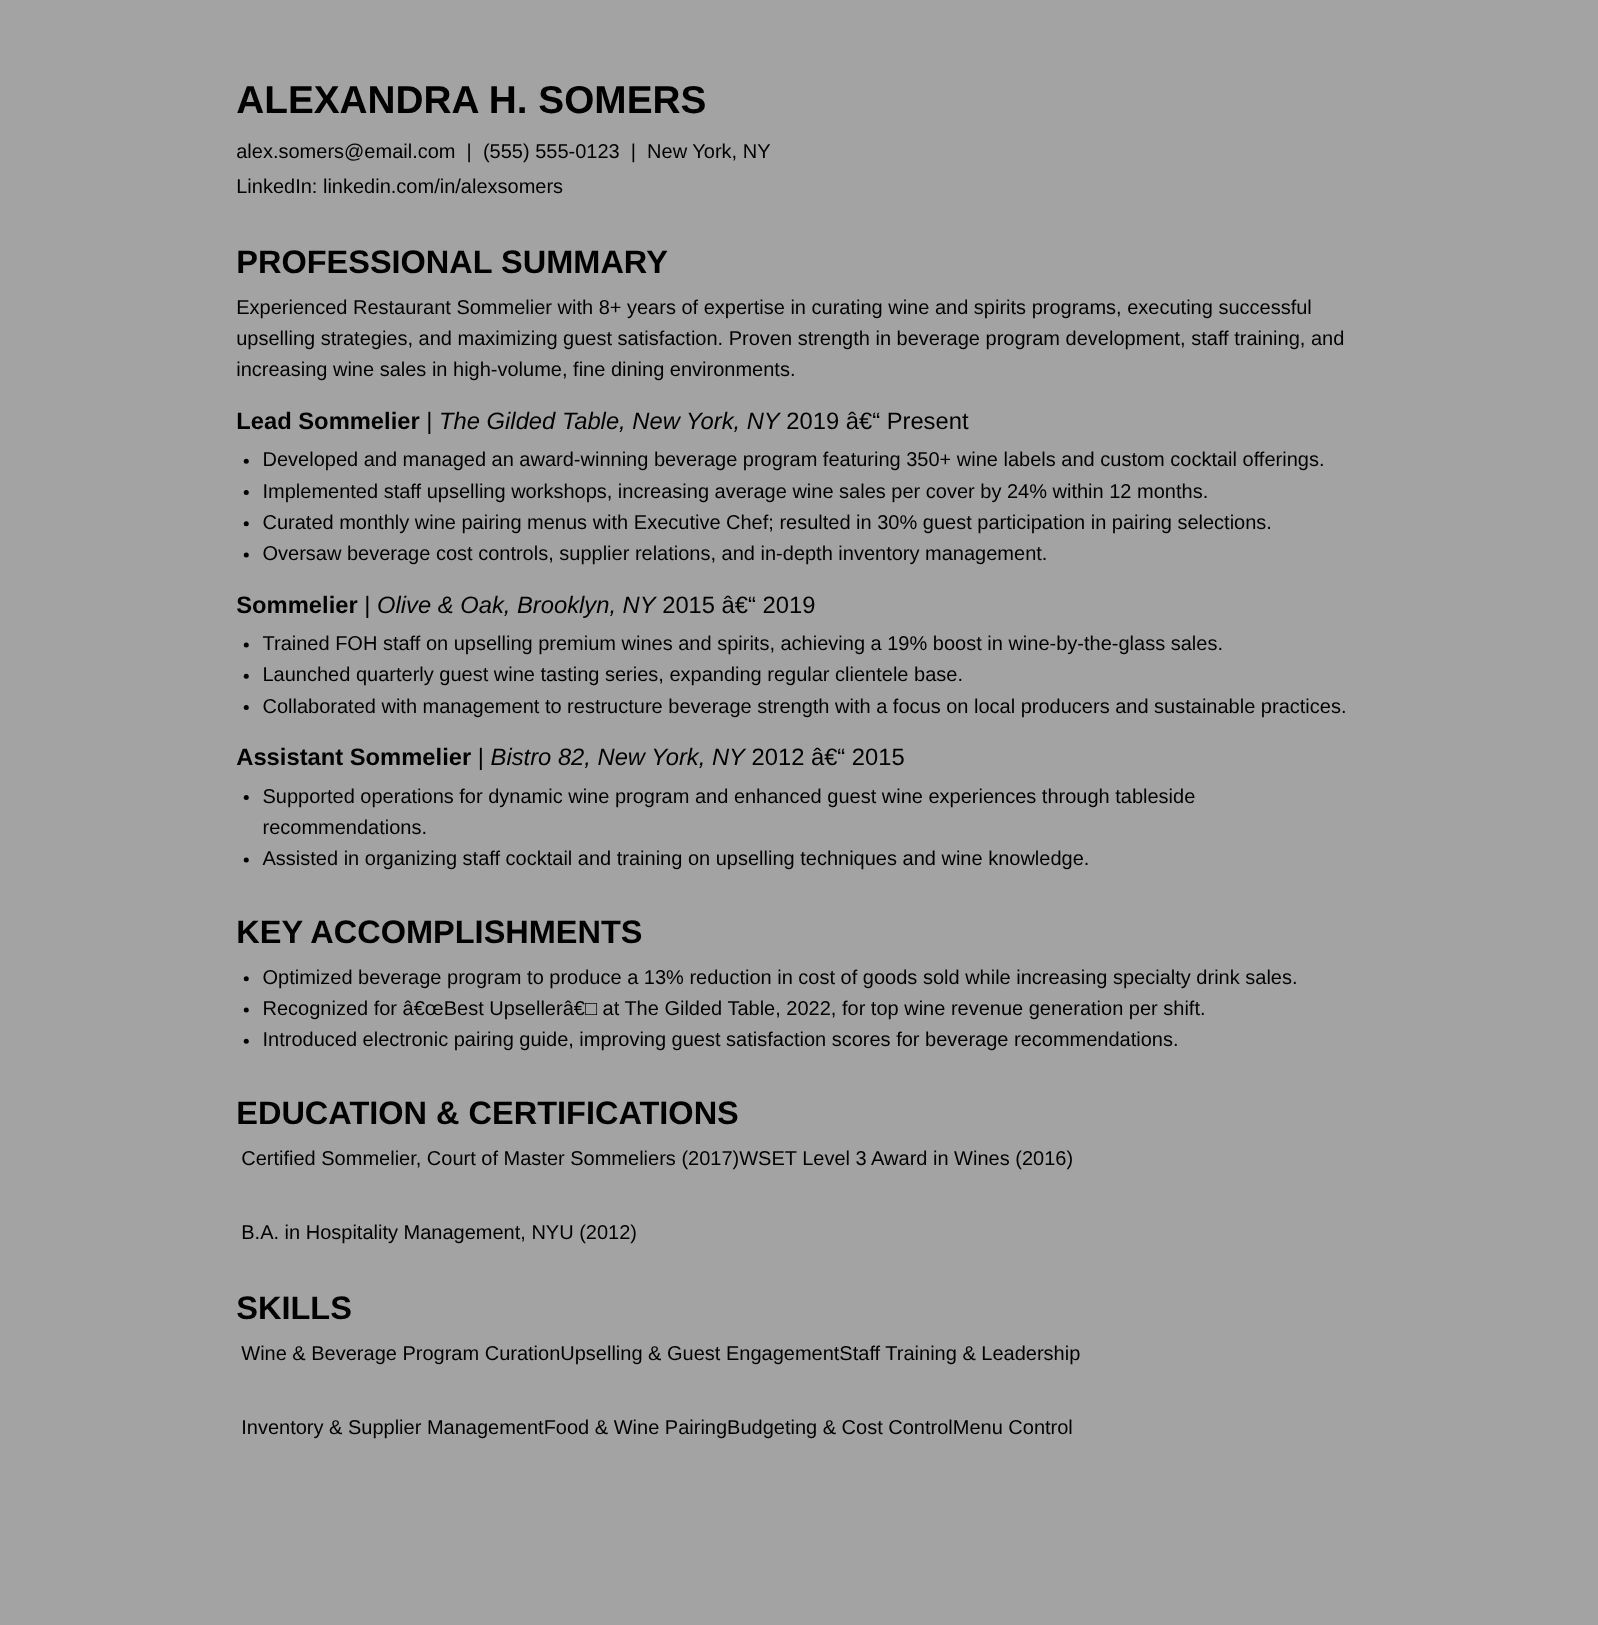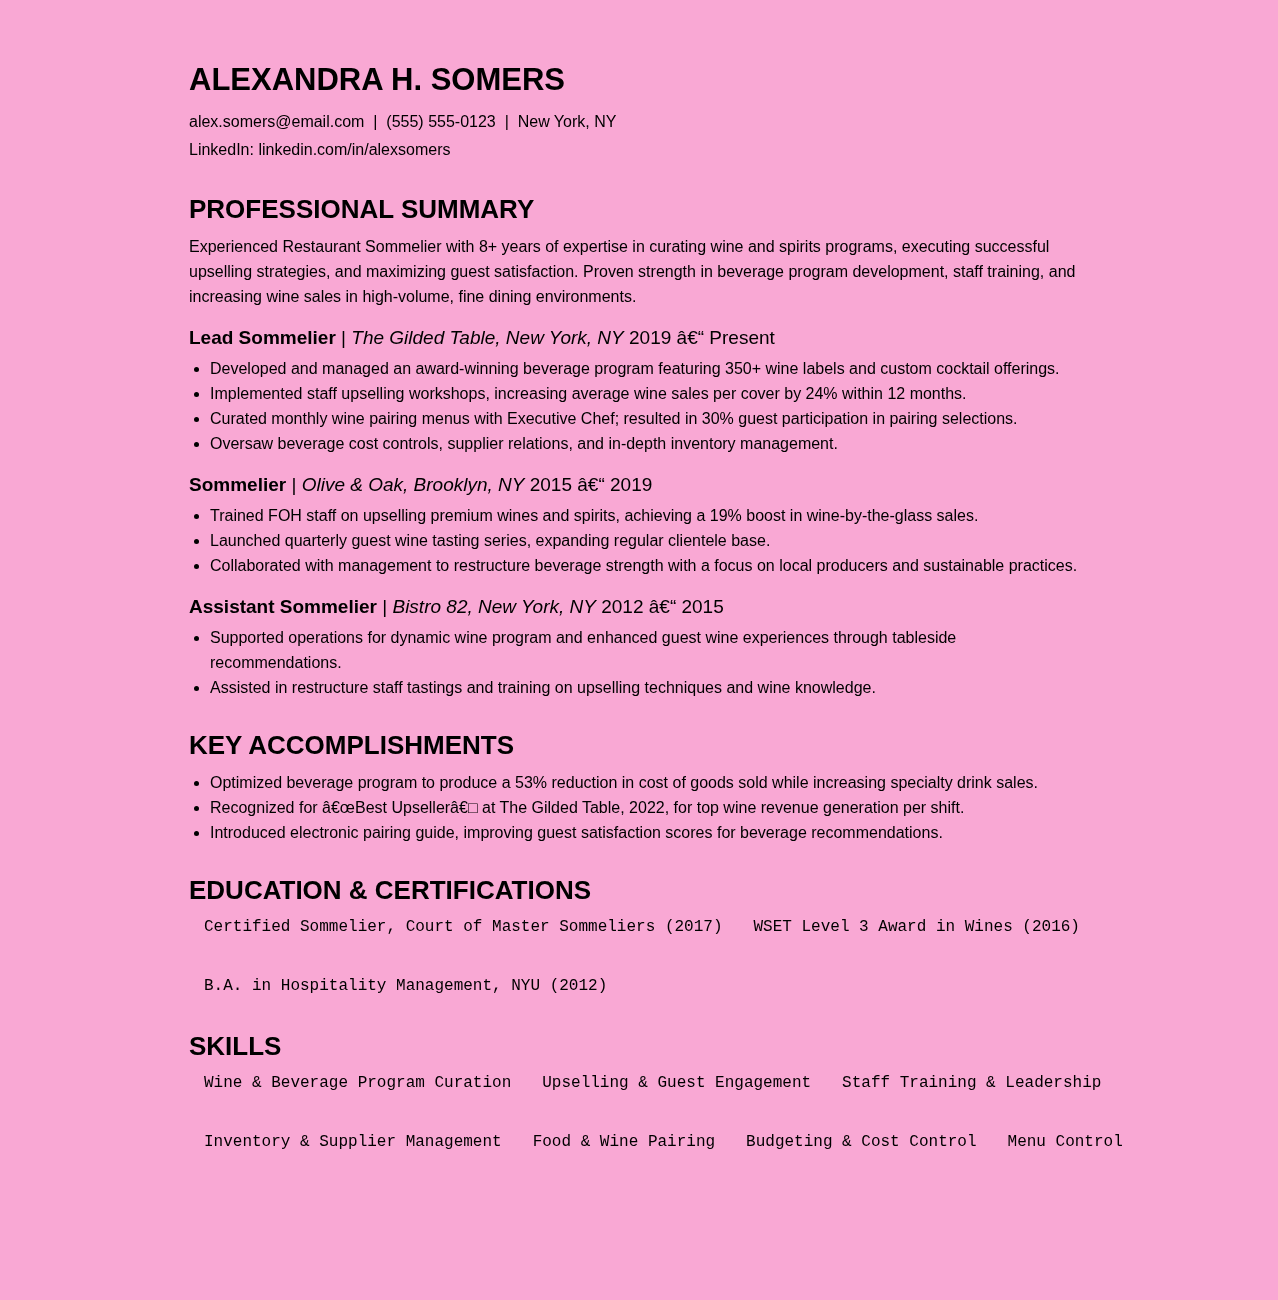--- a/index.html
+++ b/index.html
@@ -1,21 +1,21 @@
 <!DOCTYPE html>
 <html><head>
 <meta charset="utf-8">
 <style>
   html, body { margin: 0; padding: 0; background: #ffffff; }
   .page {
     width: 1278px;
     height: 1300px;
     box-sizing: border-box;
     padding: 62px 189px 0 189px;
-    background: #f9a8d4;
+    background: #a3a3a3;
     color: #000000;
     font-family: "Liberation Sans", "DejaVu Sans", sans-serif;
     font-size: 16px;
     line-height: 25px;
     overflow: hidden;
   }
   .name {
     font-size: 31px;
     line-height: 36px;
     font-weight: 700;
@@ -40,25 +40,23 @@
   .job-title { font-weight: 700; }
   .job-company { font-style: italic; }
   ul.bullets {
     margin: 0;
     padding: 0 0 0 21px;
     list-style: disc;
   }
   ul.bullets li { line-height: 25px; }
   .inline-row {
     display: flex;
-    gap: 31px;
     line-height: 25px;
-    margin: 0 0 34px 15px;
+    margin: 0 0 34px 4px;
     flex-wrap: nowrap;
-    font-family: Liberation Mono, monospace;
   }
   .inline-row span { white-space: nowrap; }
 </style>
 </head>
 <body>
 
 <div class="page">
 
   <h1 class="name">ALEXANDRA H. SOMERS</h1>
   <div class="contact-line">alex.somers@email.com  |  (555) 555-0123  |  New York, NY</div>
@@ -99,27 +97,27 @@
 
   <div>
     <div class="job-line">
       <span class="job-title">Assistant Sommelier</span>
       <span class="job-separator">|</span>
       <span class="job-company">Bistro 82, New York, NY</span>
       <span class="job-dates">2012 â€“ 2015</span>
     </div>
     <ul class="bullets">
       <li>Supported operations for dynamic wine program and enhanced guest wine experiences through tableside recommendations.</li>
-      <li>Assisted in restructure staff tastings and training on upselling techniques and wine knowledge.</li>
+      <li>Assisted in organizing staff cocktail and training on upselling techniques and wine knowledge.</li>
     </ul>
   </div>
 
   <h2 class="section-heading">KEY ACCOMPLISHMENTS</h2>
   <ul class="bullets">
-    <li>Optimized beverage program to produce a 53% reduction in cost of goods sold while increasing specialty drink sales.</li>
+    <li>Optimized beverage program to produce a 13% reduction in cost of goods sold while increasing specialty drink sales.</li>
     <li>Recognized for â€œBest Upsellerâ€□ at The Gilded Table, 2022, for top wine revenue generation per shift.</li>
     <li>Introduced electronic pairing guide, improving guest satisfaction scores for beverage recommendations.</li>
   </ul>
 
   <h2 class="section-heading">EDUCATION &amp; CERTIFICATIONS</h2>
   <div class="inline-row">
     <span>Certified Sommelier, Court of Master Sommeliers (2017)</span>
     <span>WSET Level 3 Award in Wines (2016)</span>
   </div>
   <div class="inline-row">

